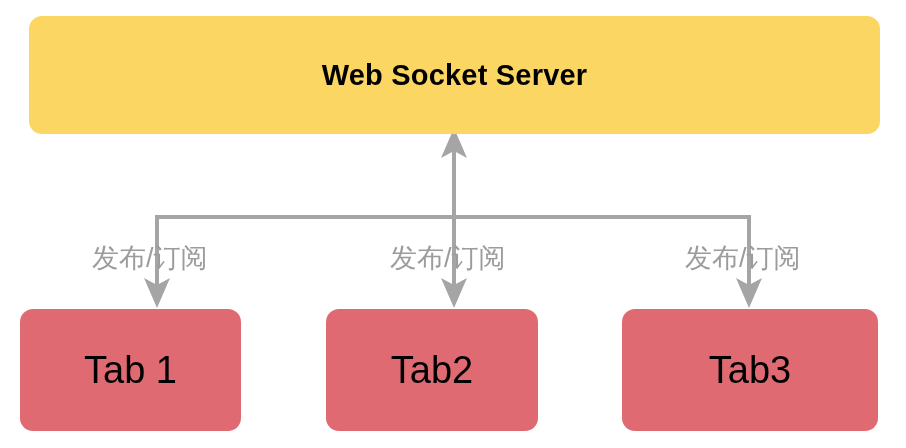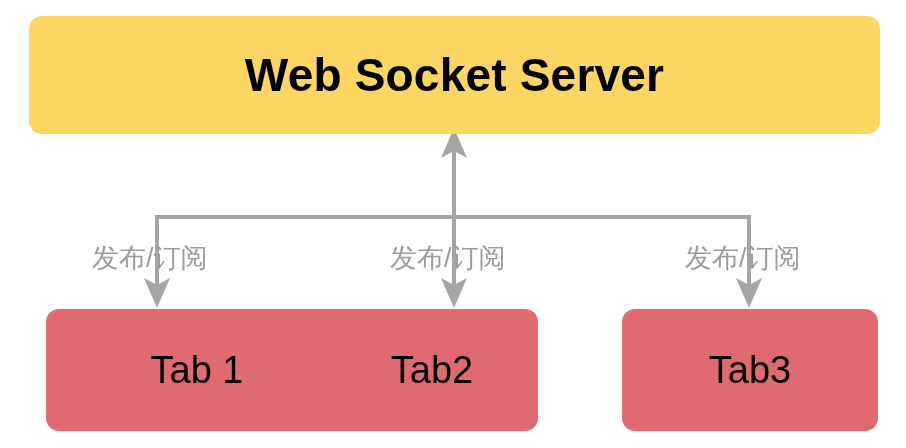--- a/index.html
+++ b/index.html
@@ -43,38 +43,38 @@
     left: 29px;
     top: 16px;
     width: 851px;
     height: 118px;
     background: #FCD663;
     border-radius: 13px;
   }
   #server-node .node-label {
     font-family: "Liberation Sans Narrow", "Liberation Sans", sans-serif;
     font-weight: bold;
-    font-size: 46px;
+    font-size: 29px;
     color: #000000;
     letter-spacing: 0.2px;
   }
   
   .tab-node {
     background: #E06A72;
     border-radius: 13px;
     height: 122px;
     top: 309px;
   }
   .tab-node .node-label {
     font-family: "Liberation Sans", sans-serif;
     font-weight: normal;
     font-size: 38px;
     color: #000000;
   }
-  #tab-node-1 { left: 46px;  width: 302px; }
+  #tab-node-1 { left: 20px;  width: 221px; }
   #tab-node-2 { left: 326px; width: 212px; }
   #tab-node-3 { left: 622px; width: 256px; }
 
   
   .edge-label {
     position: absolute;
     font-family: "Liberation Sans", "DejaVu Sans", sans-serif;
     font-size: 27px;
     color: #9C9C9C;
     white-space: nowrap;

